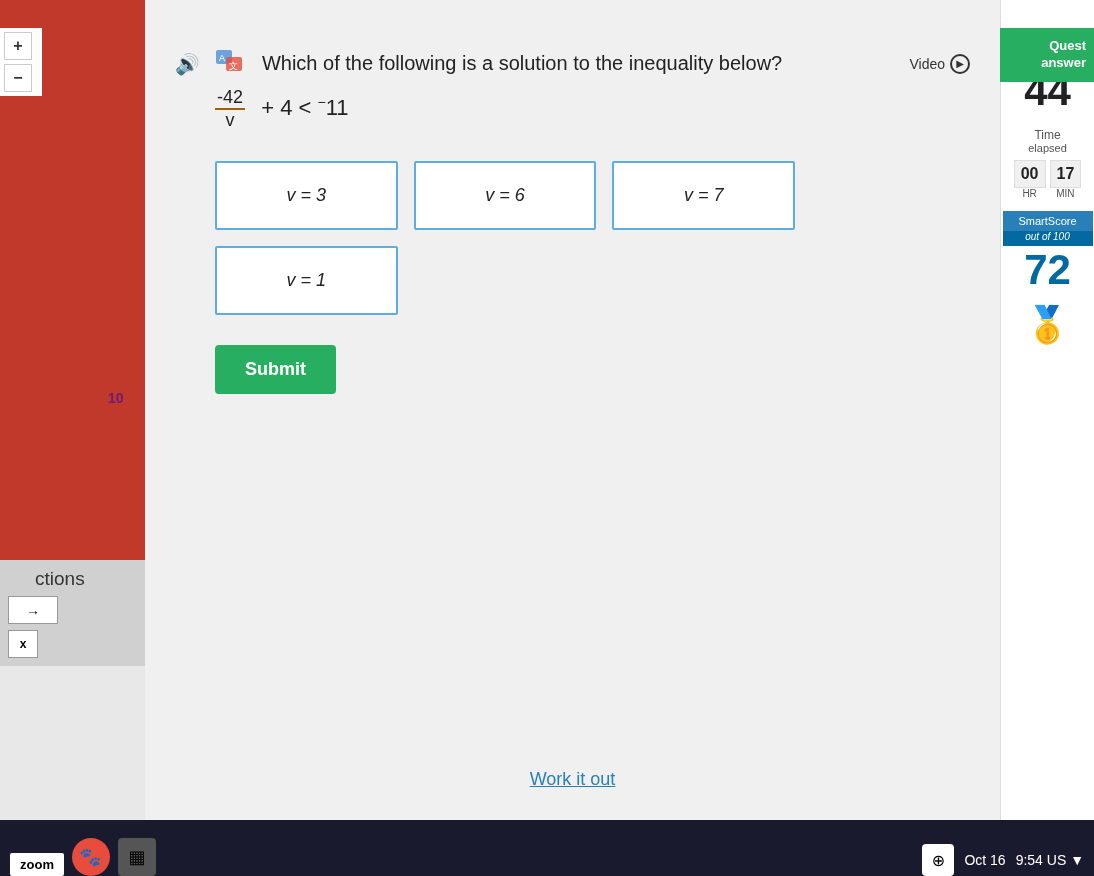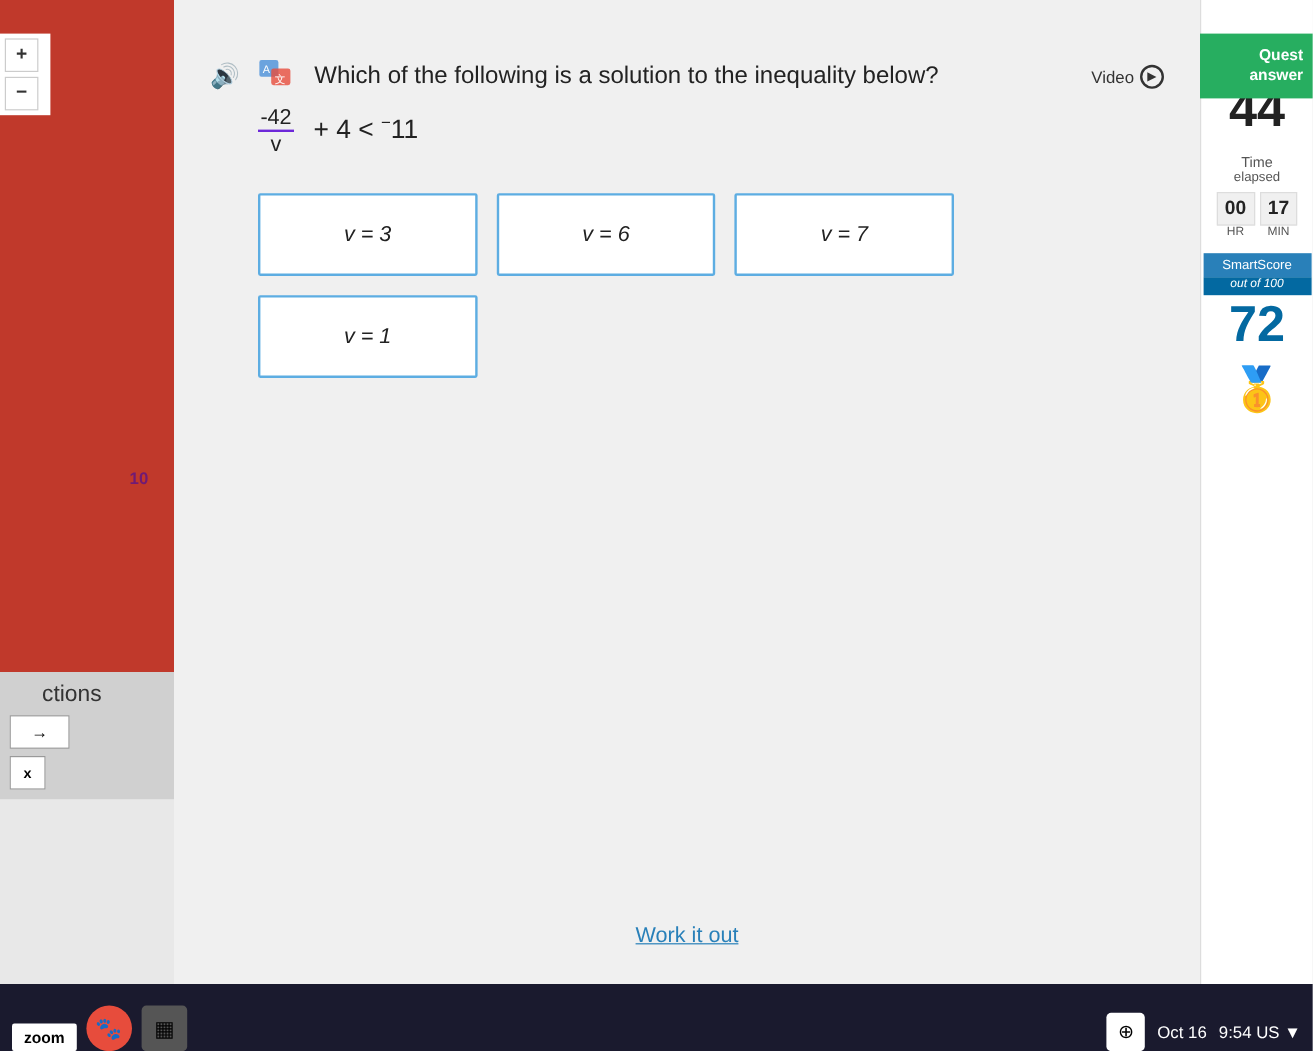--- a/index.html
+++ b/index.html
@@ -161,21 +161,21 @@
     }
     .fraction {
       display: inline-flex;
       flex-direction: column;
       align-items: center;
       vertical-align: middle;
       margin-right: 4px;
     }
     .fraction .numerator {
       font-size: 18px;
-      border-bottom: 2px solid #6d28d9;
+      border-bottom: 2px solid #a16207;
       padding: 0 2px;
     }
     .fraction .denominator {
       font-size: 18px;
       padding: 0 2px;
     }
     sup {
       font-size: 14px;
     }
 
@@ -479,20 +479,21 @@
     </button>
     <button class="option-btn">
       <em><span>v = 7</span></em>
     </button>
     <button class="option-btn">
       <em><span>v = 1</span></em>
     </button>
   </div>
 
   
+  <button class="submit-btn">Submit</button>
 
   
   <div class="work-it-out">Work it out</div>
 
 </div>
 
 <div class="right-panel">
 
   <div class="quest-btn-right">Quest<br>answer</div>
 

